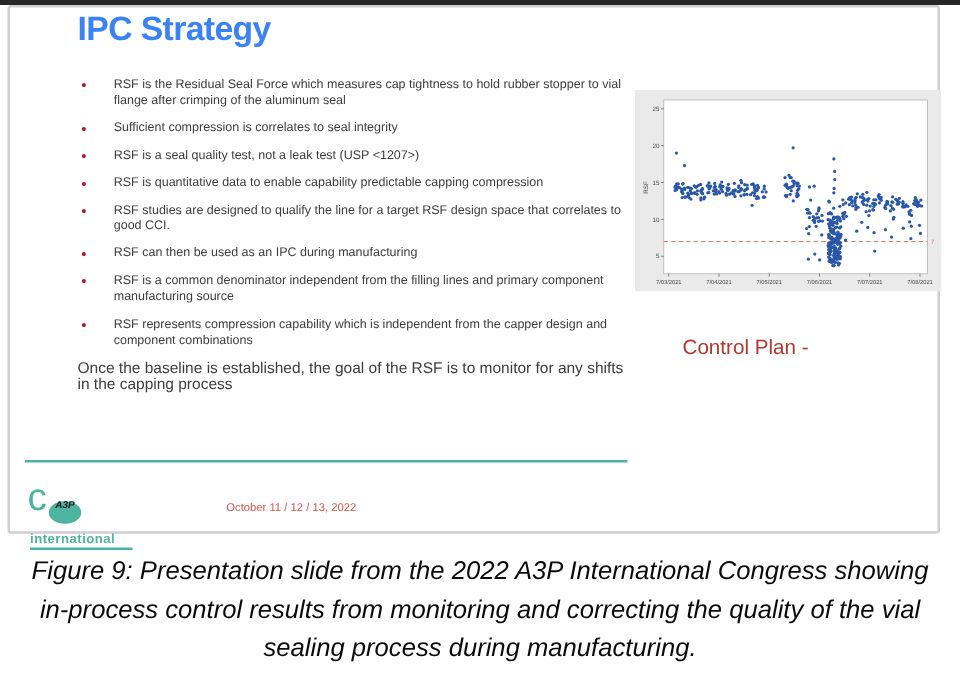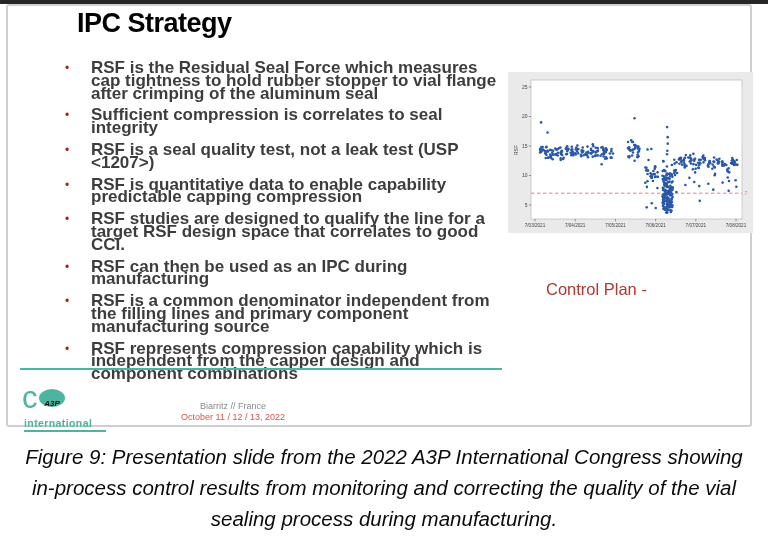--- a/index.html
+++ b/index.html
@@ -1,35 +1,35 @@
 <!DOCTYPE html>
 <html style="--teal: #4db4a0; --bulletRed: #b02020; --annotationRed: #b4362e; --dateRed: #d9544a; --textDark: #3d3d3d; --panelGray: #eaeaea; --pointBlue: #2a58a8; --refRed: #e4756b;"><head>
 <meta charset="utf-8">
 <style>
   html,body{margin:0;padding:0;background:#ffffff;}
   .page{position:relative;width:768px;height:549px;background:#ffffff;overflow:hidden;
         font-family:"Liberation Sans", sans-serif;}
   .top-strip{position:absolute;left:0;top:0;width:768px;height:4px;background:#262626;}
   .slide-card{position:absolute;left:6px;top:4px;width:746px;height:423px;background:#ffffff;
               border:2px solid #cfcfcf;border-radius:3px;box-sizing:border-box;}
-  .slide-title{position:absolute;left:69px;top:2px;margin:0;font-size:27px;font-weight:700;
-               color:#000000;letter-spacing:-0.5px;}
+  .slide-title{position:absolute;left:54px;top:2px;margin:0;font-size:27px;font-weight:700;
+               color:#3b82f6;letter-spacing:-0.5px;}
   .content-col{position:absolute;left:54px;top:56px;width:445px;}
   .bullet-row{display:flex;margin-bottom:9px;}
   .bullet-dot{flex:0 0 26px;color:var(--bulletRed);font-size:12px;line-height:13px;padding-left:3px;}
-  .bullet-text{font-size:17px;line-height:12.8px;color:var(--textDark);width:430px;font-weight:bold;}
+  .bullet-text{font-size:10px;line-height:12.8px;color:var(--textDark);width:430px;}
   .closing{margin:3px 0 0 0;font-size:12.4px;line-height:12.8px;color:var(--textDark);width:440px;}
   .chart-panel{position:absolute;left:500px;top:66px;width:245px;height:161px;background:var(--panelGray);}
   .chart-panel svg{display:block;width:245px;height:161px;}
   .annotation{position:absolute;left:538px;top:262px;font-size:16.5px;line-height:1.3;
-              color:var(--annotationRed);margin-top:11px;}
+              color:var(--annotationRed);}
   .footer-rule{position:absolute;left:12px;top:362px;width:482px;height:2px;background:var(--teal);}
   .logo{position:absolute;left:14px;top:377px;}
   .logo-word{font-size:31px;line-height:30px;color:var(--teal);letter-spacing:0.5px;}
-  .logo-badge{display:inline-flex;align-items:flex-start;justify-content:center;width:26px;height:18px;
+  .logo-badge{display:inline-flex;align-items:flex-end;justify-content:center;width:26px;height:18px;
               border-radius:50%;background:var(--teal);transform:translateY(-2px);margin:0 1px;}
   .logo-badge span{font-size:8px;font-weight:700;font-style:italic;color:#141414;letter-spacing:0;}
   .logo-sub{display:inline-block;font-size:10.5px;font-weight:700;color:var(--teal);
             letter-spacing:0.4px;margin:-5px 0 0 2px;border-bottom:2px solid var(--teal);
             padding:0 14px 1px 0;}
   .event-info{position:absolute;left:140px;top:395px;width:170px;text-align:center;}
   .event-loc{font-size:9px;color:#8a8a8a;line-height:11px;}
   .event-date{font-size:9px;color:var(--dateRed);line-height:11px;}
   .caption{position:absolute;left:12px;top:441px;width:744px;margin:0;text-align:center;
            font-style:italic;font-size:20.5px;line-height:31px;color:#0b0b0b;}
@@ -78,20 +78,21 @@
   <div class="bullet-row">
     <span class="bullet-dot">•</span>
     <span class="bullet-text">RSF is a common denominator independent from the filling lines and primary component manufacturing source</span>
   </div>
 
   <div class="bullet-row">
     <span class="bullet-dot">•</span>
     <span class="bullet-text">RSF represents compression capability which is independent from the capper design and component combinations</span>
   </div>
 </div>
+      <p class="closing">Once the baseline is established, the goal of the RSF is to monitor for any shifts in the capping process</p>
     </div>
 
     <div class="chart-panel">
         <svg viewBox="0 0 245 161">
           <rect x="23" y="8" width="211" height="139" fill="#ffffff" stroke="#b9b9b9" stroke-width="0.7"></rect>
           <line x1="20.8" y1="133" x2="23" y2="133" stroke="#555" stroke-width="0.6"></line>
           <text x="19.5" y="134.8" text-anchor="end" font-size="5" fill="#444">5</text>
           <line x1="20.8" y1="103.5" x2="23" y2="103.5" stroke="#555" stroke-width="0.6"></line>
           <text x="19.5" y="105.3" text-anchor="end" font-size="5" fill="#444">10</text>
           <line x1="20.8" y1="74" x2="23" y2="74" stroke="#555" stroke-width="0.6"></line>
@@ -640,19 +641,18 @@
     <div class="footer-rule"></div>
 
     <div class="logo">
       <div class="logo-word"><span>c</span><span class="logo-badge">
             <span>A3P</span>
           </span></div>
       <div class="logo-sub">international</div>
     </div>
 
     <div class="event-info">
-      <div class="event-loc">Biarritz // France</div>
       <div class="event-date">October 11 / 12 / 13, 2022</div>
     </div>
   </div>
 
   <p class="caption">Figure 9: Presentation slide from the 2022 A3P International Congress showing in-process control results from monitoring and correcting the quality of the vial sealing process during manufacturing.</p>
 </div>
 
 </body></html>

